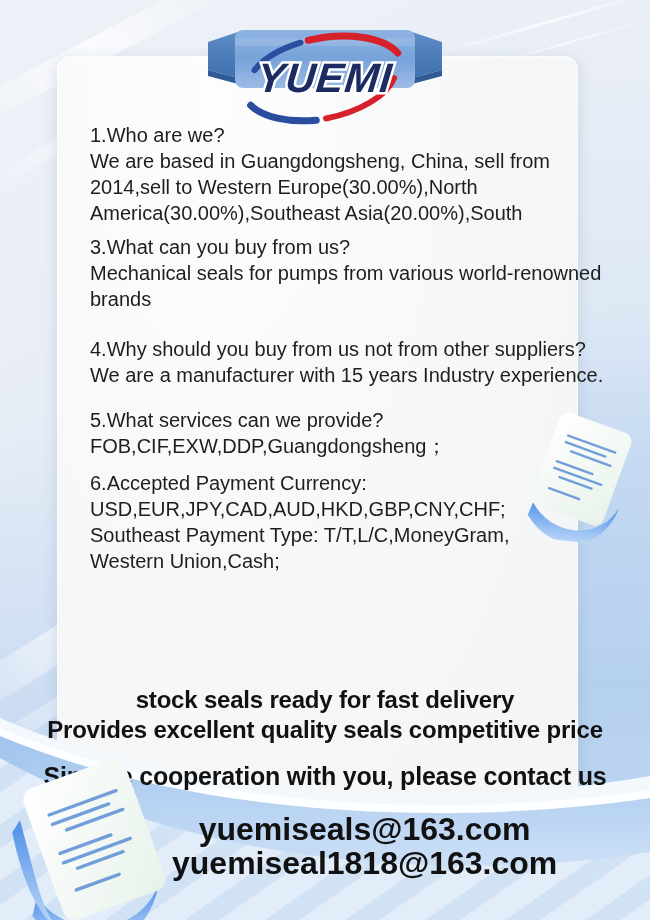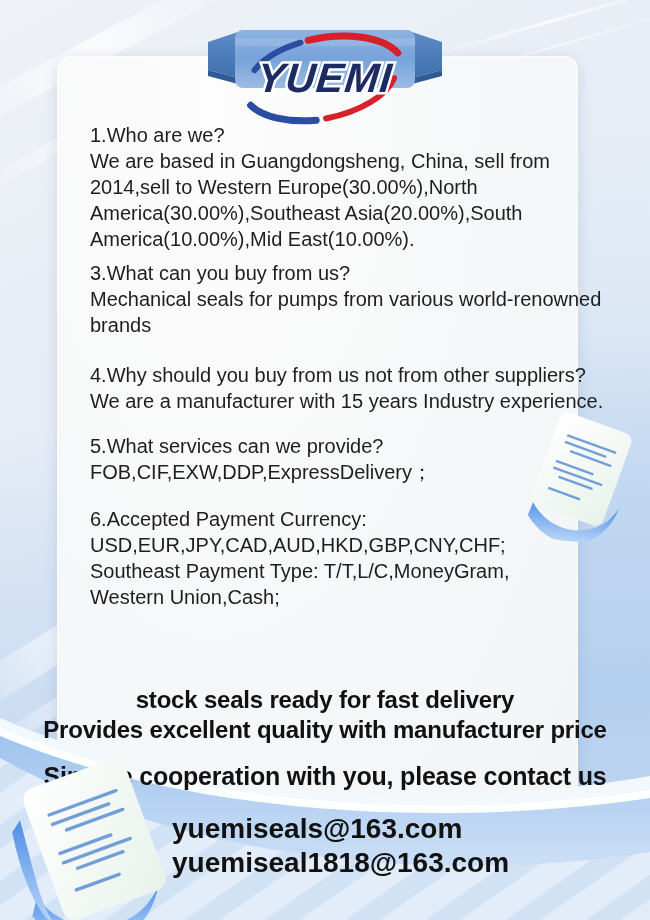--- a/index.html
+++ b/index.html
@@ -51,39 +51,39 @@
     position:absolute;left:57px;top:56px;width:521px;z-index:6;
     padding:66px 0 0 33px;box-sizing:border-box;
     color:#1e1e1e;font-size:20px;line-height:26px;
   }
   .faq-section{position:relative;}
   .faq-section .q, .faq-section .a-line{white-space:nowrap;}
   .faq-section.m1{margin-bottom:8px;}
   .faq-section.m2{margin-bottom:8px;}
   .faq-section.m3{margin-bottom:24px;}
   .faq-section.m4{margin-bottom:19px;}
-  .faq-section.m5{margin-bottom:21px;}
+  .faq-section.m5{margin-bottom:11px;}
   .rule{
     position:absolute;left:-5px;top:3px;width:458px;height:4px;
     background:#5e93d9;border-radius:2px;z-index:2;
   }
 
   
   .big-line{
     position:absolute;left:0;width:650px;text-align:center;z-index:7;
     color:#111;font-weight:600;letter-spacing:-0.2px;
   }
   .big-line.l1{top:686px;font-size:24px;}
   .big-line.l2{top:716px;font-size:24px;}
   .big-line.l3{top:762px;font-size:25px;}
 
   
   .emails{
     position:absolute;left:172px;top:812px;z-index:7;
-    font-size:28px;font-weight:bold;color:#111;line-height:34px;
+    font-size:32px;font-weight:bold;color:#111;line-height:34px;text-align:center;
   }
 
   
   .paper{position:absolute;z-index:8;pointer-events:none;}
   .paper.right{left:518px;top:412px;width:125px;height:130px;transform:rotate(6deg);}
   .paper.bottom-left{left:-18px;top:758px;width:230px;height:185px;transform:rotate(-4deg);}
 
   
   .waves{position:absolute;left:0;top:600px;width:650px;height:320px;z-index:5;pointer-events:none;}
 </style>
@@ -156,54 +156,53 @@
     </svg>
   </div>
 
   <div class="content">
     <div class="faq-section m1">
       <div class="q">1.Who are we?</div>
       <div>
           <div class="a-line">We are based in Guangdongsheng, China, sell from</div>
           <div class="a-line">2014,sell to Western Europe(30.00%),North</div>
           <div class="a-line">America(30.00%),Southeast Asia(20.00%),South</div>
-          <div class="a-line">America(10.00%),Mid East(10.00%).</div>
         </div>
     </div>
     <div class="faq-section m3">
       <div class="q">3.What can you buy from us?</div>
       <div>
           <div class="a-line">Mechanical seals for pumps from various world-renowned</div>
           <div class="a-line">brands</div>
         </div>
     </div>
     <div class="faq-section m4">
       <div class="q">4.Why should you buy from us not from other suppliers?</div>
       <div>
           <div class="a-line">We are a manufacturer with 15 years Industry experience.</div>
         </div>
     </div>
     <div class="faq-section m5">
       <div class="q">5.What services can we provide?</div>
       <div>
-          <div class="a-line">FOB,CIF,EXW,DDP,ExpressDelivery；</div>
+          <div class="a-line">FOB,CIF,EXW,DDP,Guangdongsheng；</div>
         </div>
     </div>
     <div class="faq-section">
       <div class="q">6.Accepted Payment Currency:</div>
       <div>
           <div class="a-line">USD,EUR,JPY,CAD,AUD,HKD,GBP,CNY,CHF;</div>
           <div class="a-line">Southeast Payment Type: T/T,L/C,MoneyGram,</div>
           <div class="a-line">Western Union,Cash;</div>
         </div>
     </div>
   </div>
 
   <div class="big-line l1">stock seals ready for fast delivery</div>
-  <div class="big-line l2">Provides excellent quality with manufacturer price</div>
+  <div class="big-line l2">Provides excellent quality seals competitive price</div>
   <div class="big-line l3">Sincere cooperation with you, please contact us</div>
 
   <div class="emails">
       <div>yuemiseals@163.com</div>
       <div>yuemiseal1818@163.com</div>
     </div>
 
   <svg class="paper right" viewBox="0 0 125 130">
     <defs>
       <linearGradient id="paperGrad" x1="0" y1="0" x2="1" y2="1">

